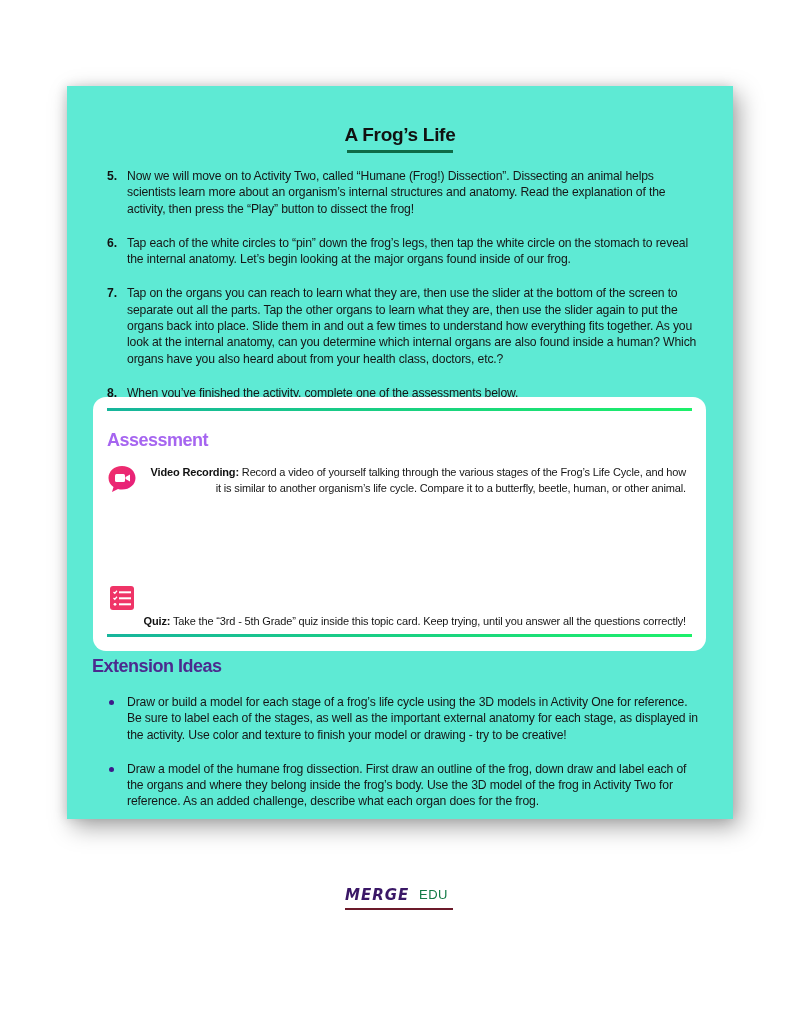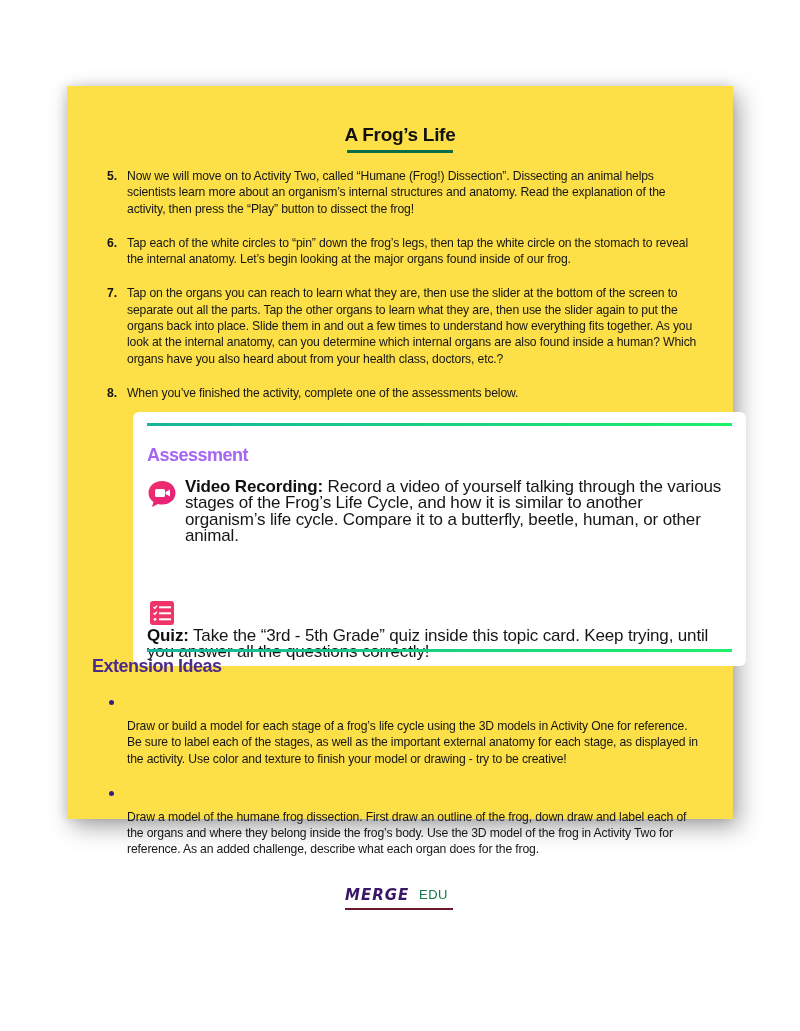--- a/index.html
+++ b/index.html
@@ -2,65 +2,65 @@
 <html><head>
 <meta charset="utf-8">
 <style>
   html, body { margin: 0; padding: 0; }
   body {
     width: 800px; height: 1031px; background: #ffffff; position: relative; overflow: hidden;
     font-family: "Liberation Sans", sans-serif;
   }
   .page {
     position: absolute; left: 67px; top: 86px; width: 666px; height: 733px;
-    background: #fde047;
+    background: #5eead4;
     box-shadow: 6px 8px 22px rgba(0,0,0,0.35), -2px 0 10px rgba(0,0,0,0.12);
   }
   .title {
     position: absolute; left: 0; right: 0; top: 38px; text-align: center;
     font-size: 19px; font-weight: bold; color: #111; letter-spacing: -0.3px;
   }
   .title-underline {
     position: absolute; left: 280px; width: 106px; top: 64px; height: 3px; background: #0e6b47;
   }
   .steps { position: absolute; left: 40px; right: 30px; top: 82px; }
   .step { display: flex; margin-bottom: 18px; font-size: 12.2px; line-height: 16.3px; color: #161616; }
   .step-num { width: 20px; flex: none; font-weight: bold; color: #111; }
   .step-text { flex: 1; letter-spacing: -0.15px; }
 
   .card {
-    position: absolute; left: 26px; top: 326px; width: 613px; height: 254px;
-    background: #ffffff; border-radius: 6px; margin-left: 40px;
+    position: absolute; left: 26px; top: 311px; width: 613px; height: 254px;
+    background: #ffffff; border-radius: 13px;
   }
   .grad-line {
     position: absolute; left: 14px; right: 14px; height: 3px;
     background: linear-gradient(90deg, #17b59c 0%, #1ad67d 60%, #1df06a 100%);
   }
   .grad-top { top: 11px; }
   .grad-bottom { top: 237px; }
   .assess-title {
     position: absolute; left: 14px; top: 33px; font-size: 18px; font-weight: bold; color: #a665f0;
     letter-spacing: -0.5px;
   }
   .assess-item { position: absolute; left: 14px; right: 20px; display: flex; }
   .assess-icon { width: 30px; height: 30px; flex: none; margin-right: 8px; }
-  .assess-text { font-size: 17px; line-height: 16.3px; color: #161616; letter-spacing: -0.15px; }
+  .assess-text { font-size: 11px; line-height: 16.3px; color: #161616; letter-spacing: -0.15px; text-align: right; }
   .assess-label { font-weight: bold; color: #111; }
 
   .ext-title {
     position: absolute; left: 25px; top: 570px; font-size: 18px; font-weight: bold; color: #4c2a8e;
     letter-spacing: -0.5px;
   }
   .ext-list { position: absolute; left: 40px; right: 30px; top: 608px; }
   .ext-item { display: flex; margin-bottom: 18px; font-size: 12.2px; line-height: 16.3px; color: #161616; }
   .bullet { width: 20px; flex: none; position: relative; }
   .bullet::before {
     content: ""; position: absolute; left: 2px; top: 6px; width: 5px; height: 5px; border-radius: 50%; background: #3d1a8a;
   }
-  .ext-text { flex: 1; letter-spacing: -0.15px; margin-top: 24px; }
+  .ext-text { flex: 1; letter-spacing: -0.15px; }
 
   .logo { position: absolute; left: 278px; top: 800px; width: 110px; height: 26px; }
   .logo-merge {
     position: absolute; left: 0; top: 0; font-size: 15px; font-weight: bold; color: #3a1766;
     letter-spacing: 1px; font-family: "DejaVu Sans", sans-serif; font-style: italic;
   }
   .logo-edu { position: absolute; left: 74px; top: 1px; font-size: 13px; color: #137a46; letter-spacing: 0.5px; }
   .logo-line { position: absolute; left: 0; top: 22px; width: 108px; height: 2px; background: #6b1a2a; }
 </style>
 </head>

